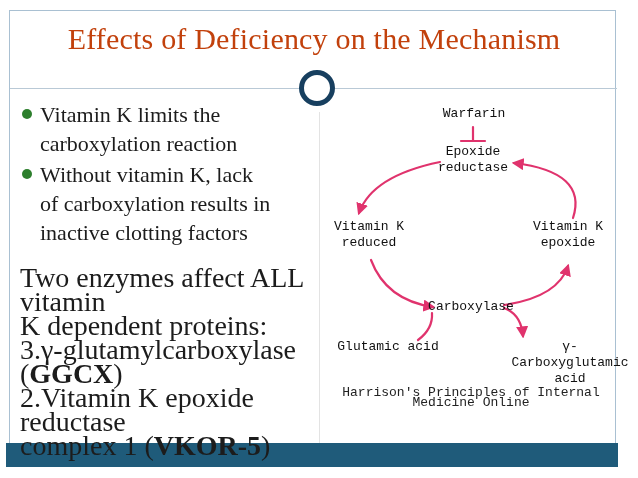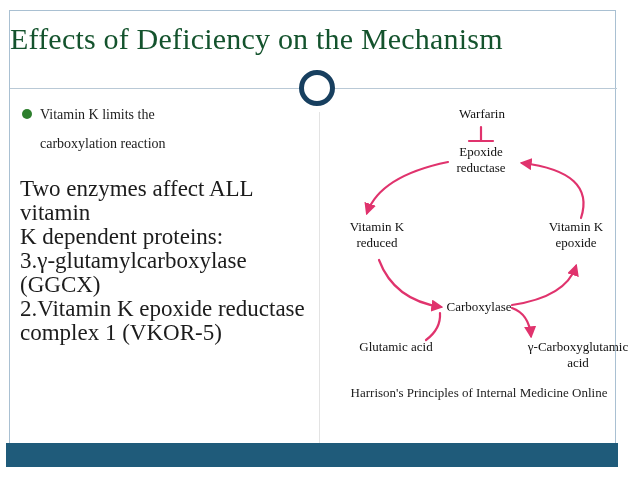--- a/index.html
+++ b/index.html
@@ -5,22 +5,22 @@
   html,body{margin:0;padding:0;}
   body{
     width:638px;height:478px;position:relative;background:#ffffff;
     font-family:"Liberation Serif", serif;overflow:hidden;
   }
   .frame{
     position:absolute;left:9px;top:10px;width:607px;height:447px;
     border:1px solid #a9c0d2;background:#ffffff;box-sizing:border-box;
   }
   .title{
-    position:absolute;left:10px;top:22px;width:608px;
-    font-size:30px;color:#14532d;letter-spacing:0.2px;
+    position:absolute;left:10px;top:22px;width:608px;text-align:center;
+    font-size:30px;color:#c2410c;letter-spacing:0.2px;
   }
   .hrule{
     position:absolute;left:10px;top:88px;width:607px;height:1px;background:#b9c9d6;
   }
   .circle-ornament{
     position:absolute;left:299px;top:70px;width:26px;height:26px;
     border:5px solid #173f5f;border-radius:50%;background:#ffffff;
   }
   .vrule{
     position:absolute;left:319px;top:112px;width:1px;height:331px;background:#e3e3e3;
@@ -31,29 +31,29 @@
   .left-col{
     position:absolute;left:20px;top:100px;width:296px;color:#1c1c1c;
   }
   .bullets{list-style:none;margin:0;padding:0;}
   .bullets li{display:flex;align-items:flex-start;margin:0 0 2px 0;}
   .dot{
     flex:0 0 auto;width:10px;height:10px;border-radius:50%;
     background:#2d7f2d;margin:9px 8px 0 2px;
   }
   .bullet-text{
-    font-size:14px;line-height:29px;white-space:pre-line;
+    font-size:22px;line-height:29px;white-space:pre-line;
   }
   .enzymes{
-    margin-top:19px;font-size:23px;line-height:24px;white-space:pre-line;
+    margin-top:19px;font-size:28px;line-height:24px;white-space:pre-line;
   }
-  .enzymes b{font-weight:400;}
+  .enzymes b{font-weight:700;}
   .diagram{
-    position:absolute;left:338px;top:100px;width:292px;height:305px;
-    font-family:Liberation Serif, serif;color:#111111;
+    position:absolute;left:330px;top:100px;width:292px;height:305px;
+    font-family:Liberation Mono, monospace;color:#111111;
   }
   .diagram svg{position:absolute;left:0;top:0;}
   .dlabel{
     position:absolute;text-align:center;font-size:13px;line-height:16px;
     white-space:pre-line;
   }
   .lbl-warfarin{left:84px;top:6px;width:120px;}
   .lbl-epoxide-reductase{left:83px;top:44px;width:120px;}
   .lbl-vitk-reduced{left:-21px;top:119px;width:120px;}
   .lbl-vitk-epoxide{left:178px;top:119px;width:120px;}
@@ -76,20 +76,26 @@
 <div class="circle-ornament"></div>
 <div class="vrule"></div>
 <div class="bottom-bar"></div>
 
 <div class="left-col">
   <ul class="bullets">
     <li>
       <span class="dot"></span>
       <span class="bullet-text">Vitamin K limits the
 carboxylation reaction</span>
+    </li>
+    <li>
+      <span class="dot"></span>
+      <span class="bullet-text">Without vitamin K, lack
+of carboxylation results in
+inactive clotting factors</span>
     </li>
   </ul>
   <div class="enzymes"><span>Two enzymes affect ALL vitamin
 K dependent proteins:</span>
 <span><span>3.γ-glutamylcarboxylase (</span><b>GGCX</b><span>)</span></span>
 <span><span>2.Vitamin K epoxide reductase
 complex 1 (</span><b>VKOR-5</b><span>)</span></span></div>
 </div>
 
 <div class="diagram">

